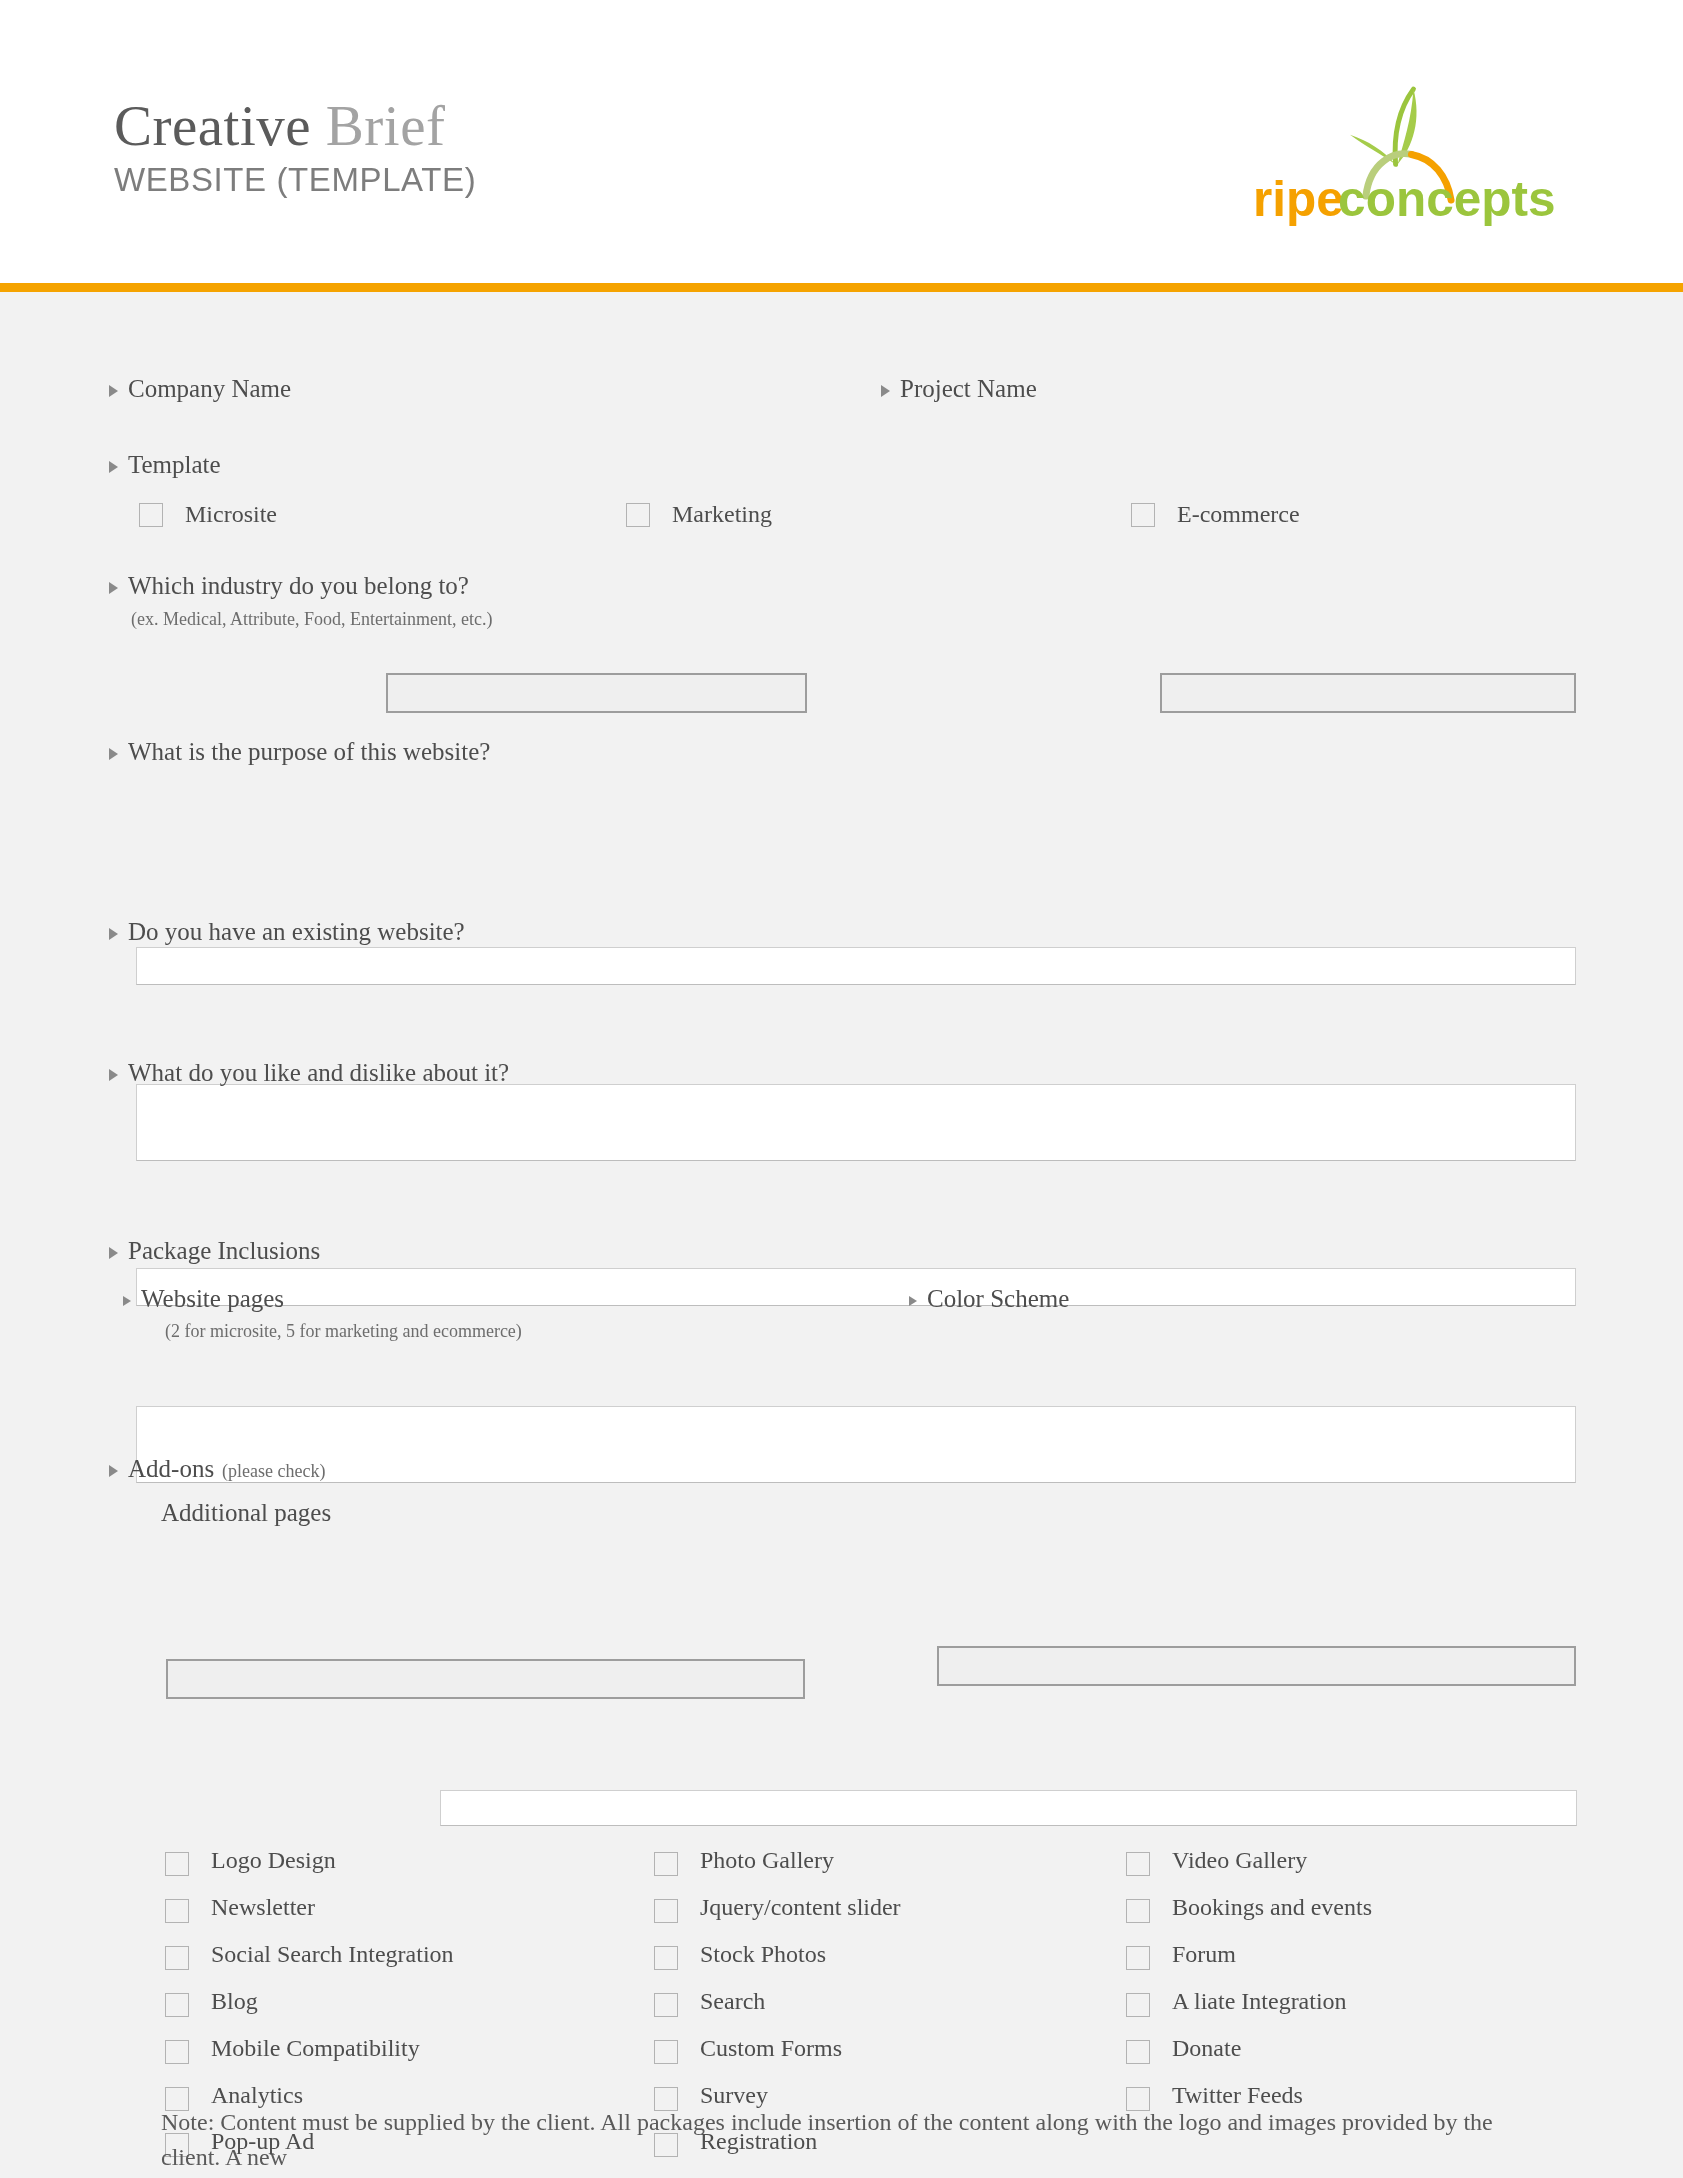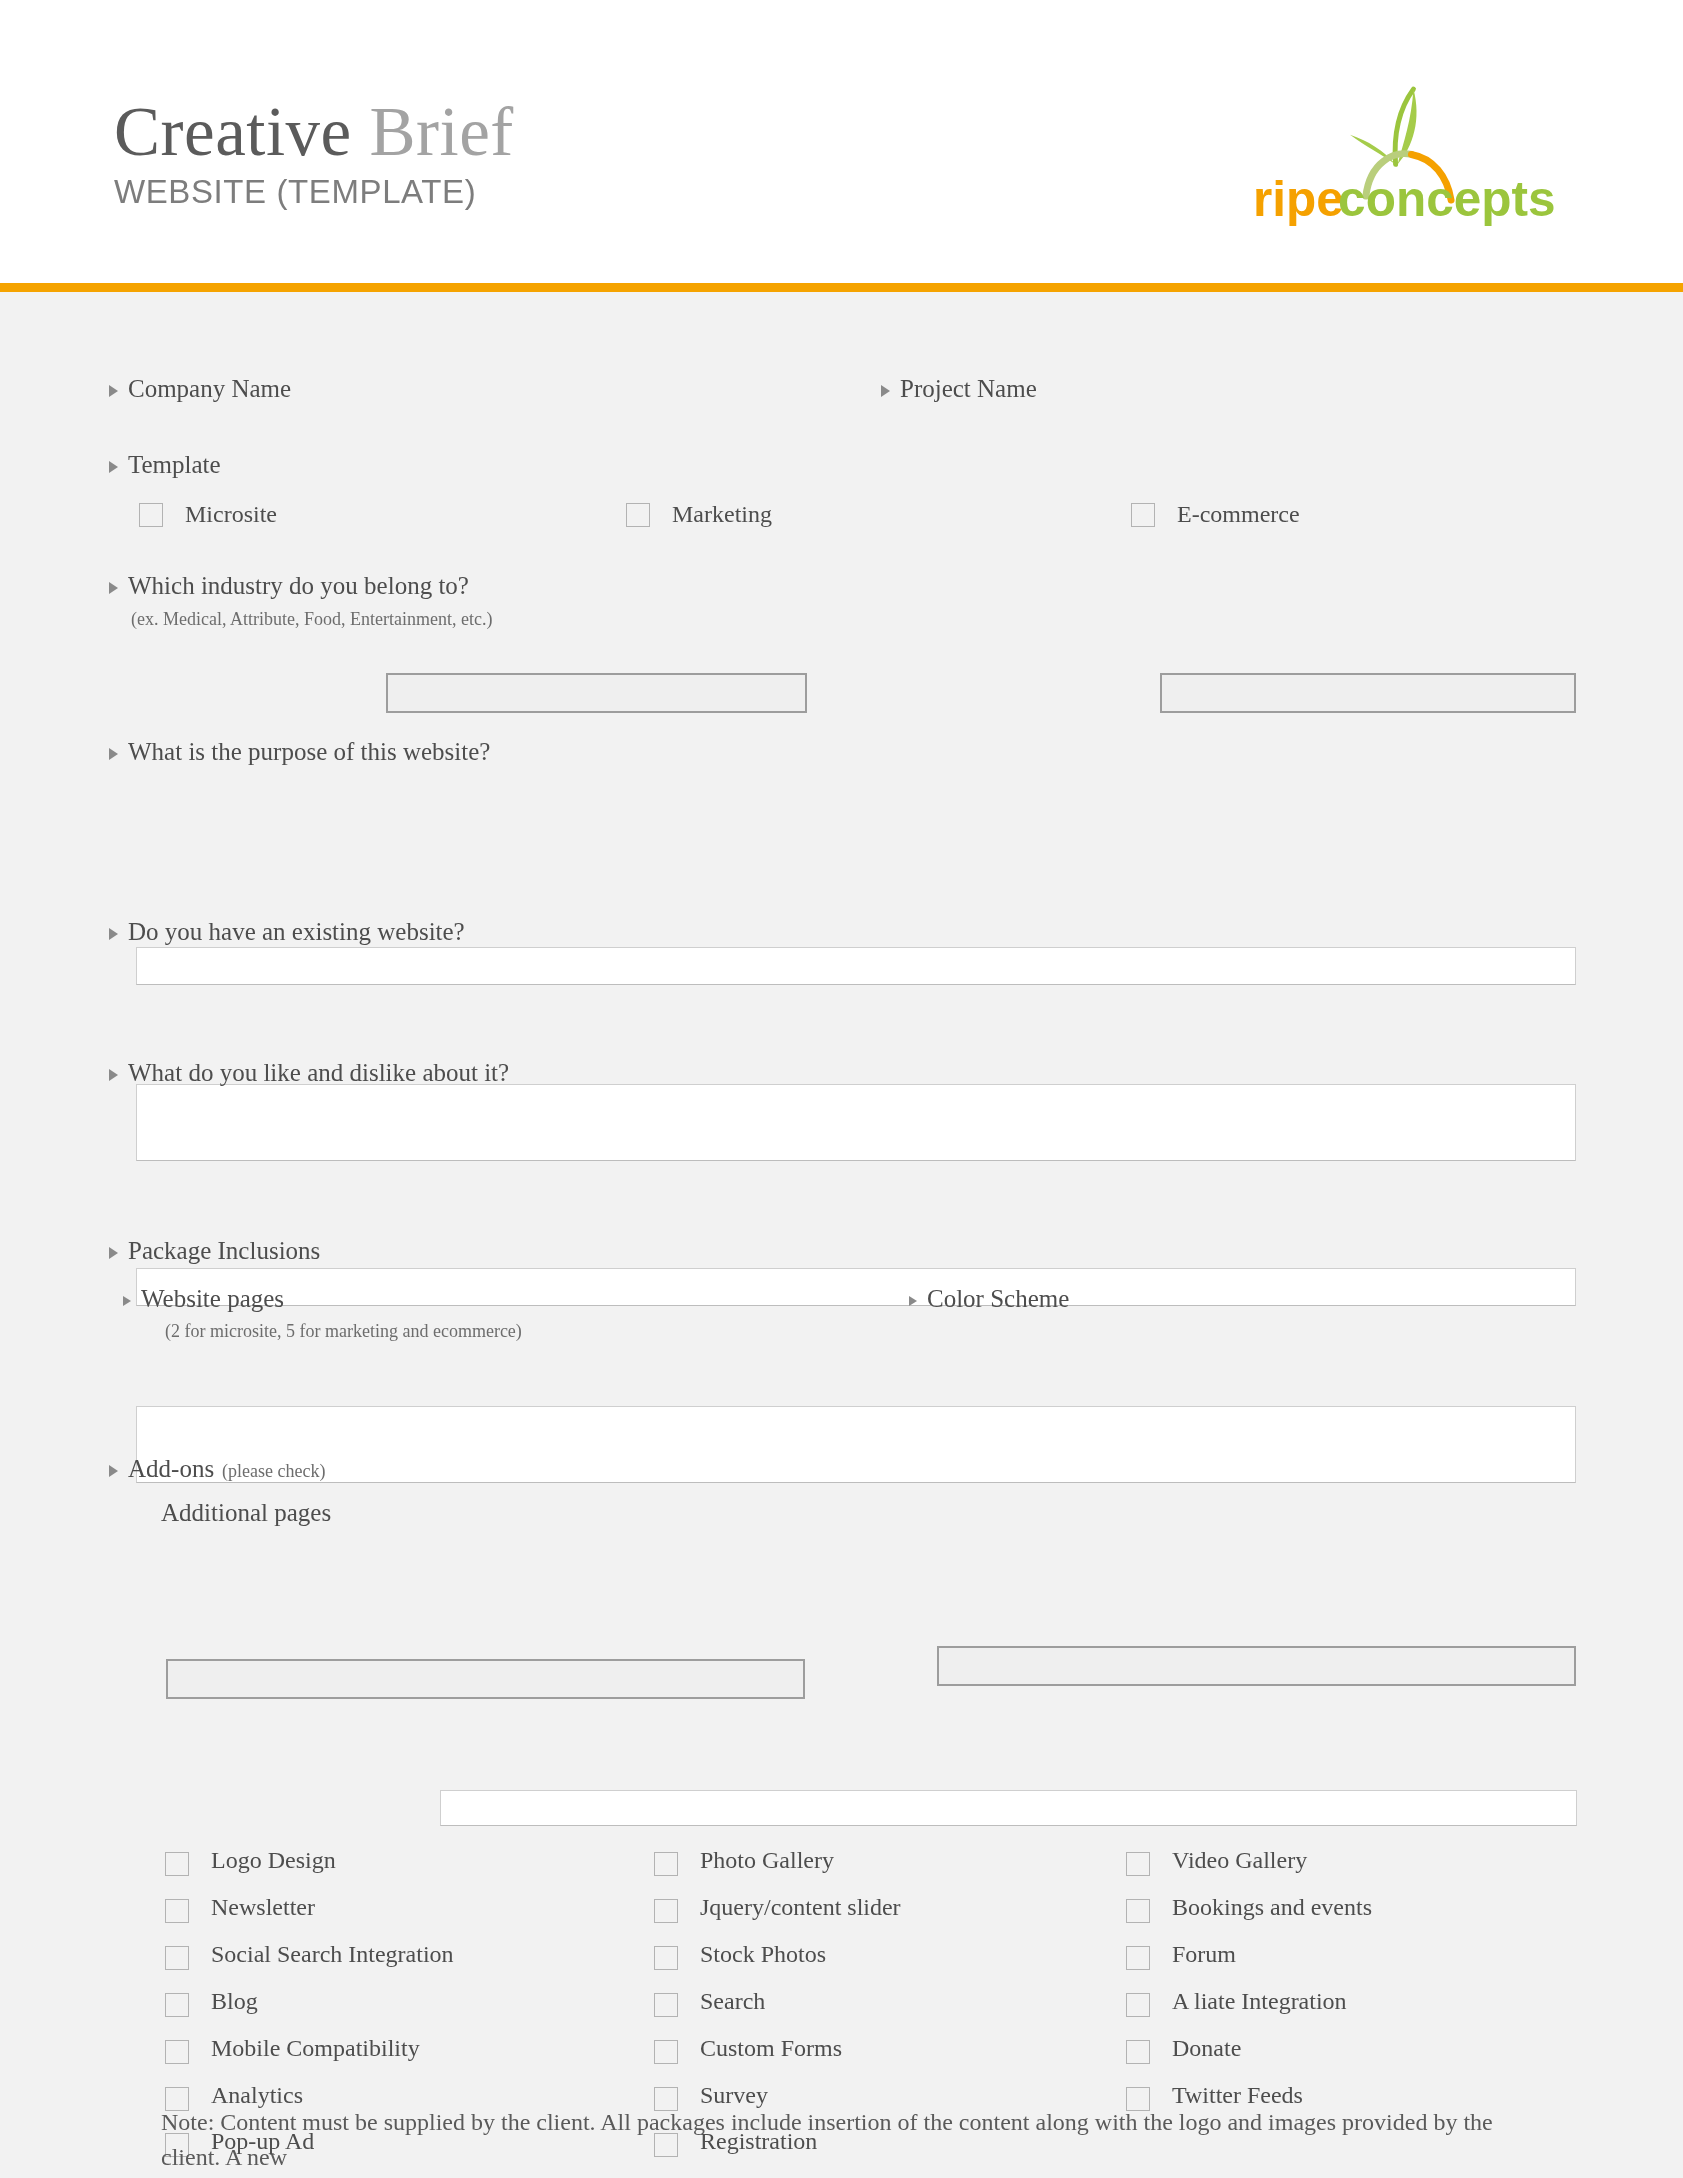--- a/index.html
+++ b/index.html
@@ -18,21 +18,21 @@
   
   .header {
     position: relative;
     height: 283px;
     background: #ffffff;
     padding: 0;
   }
   .title-block { position: absolute; left: 114px; top: 97px; }
   .title-main {
     font-family: "Liberation Serif", "DejaVu Serif", serif;
-    font-size: 69px;
+    font-size: 57px;
     line-height: 1.02;
     letter-spacing: 0.5px;
     white-space: nowrap;
   }
   .title-word-1 { color: #5b5b5b; }
   .title-word-2 { color: #a3a3a3; }
   .title-sub {
     font-family: "Liberation Sans", "DejaVu Sans", sans-serif;
     font-size: 33px;
     color: #7d7d7d;

